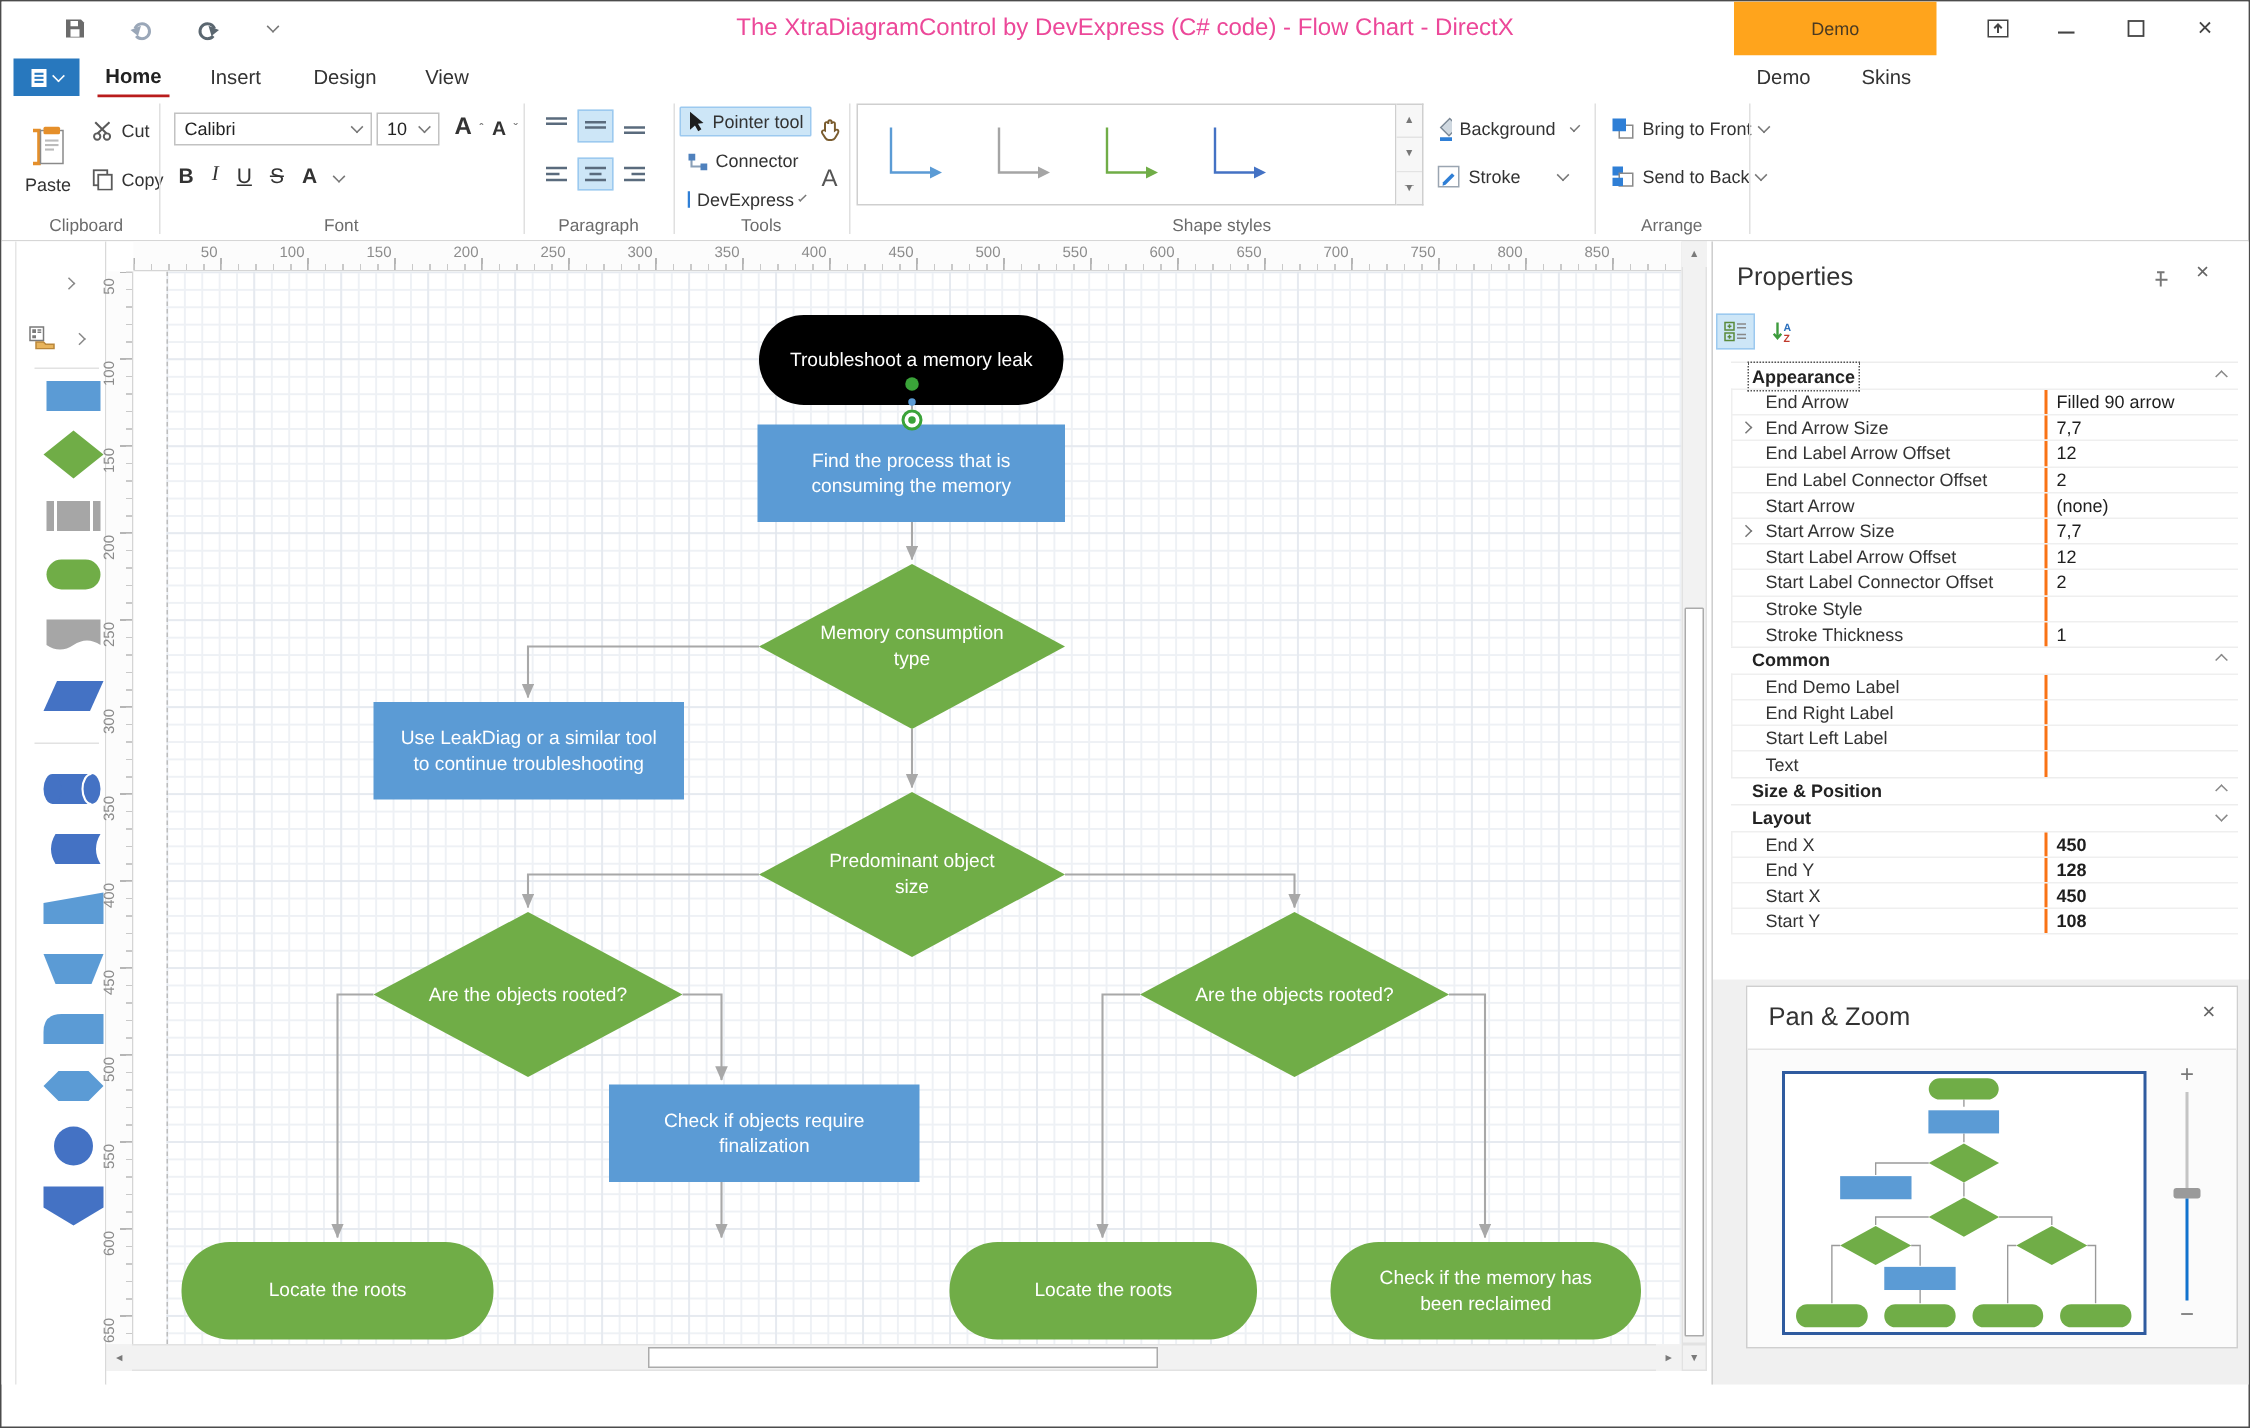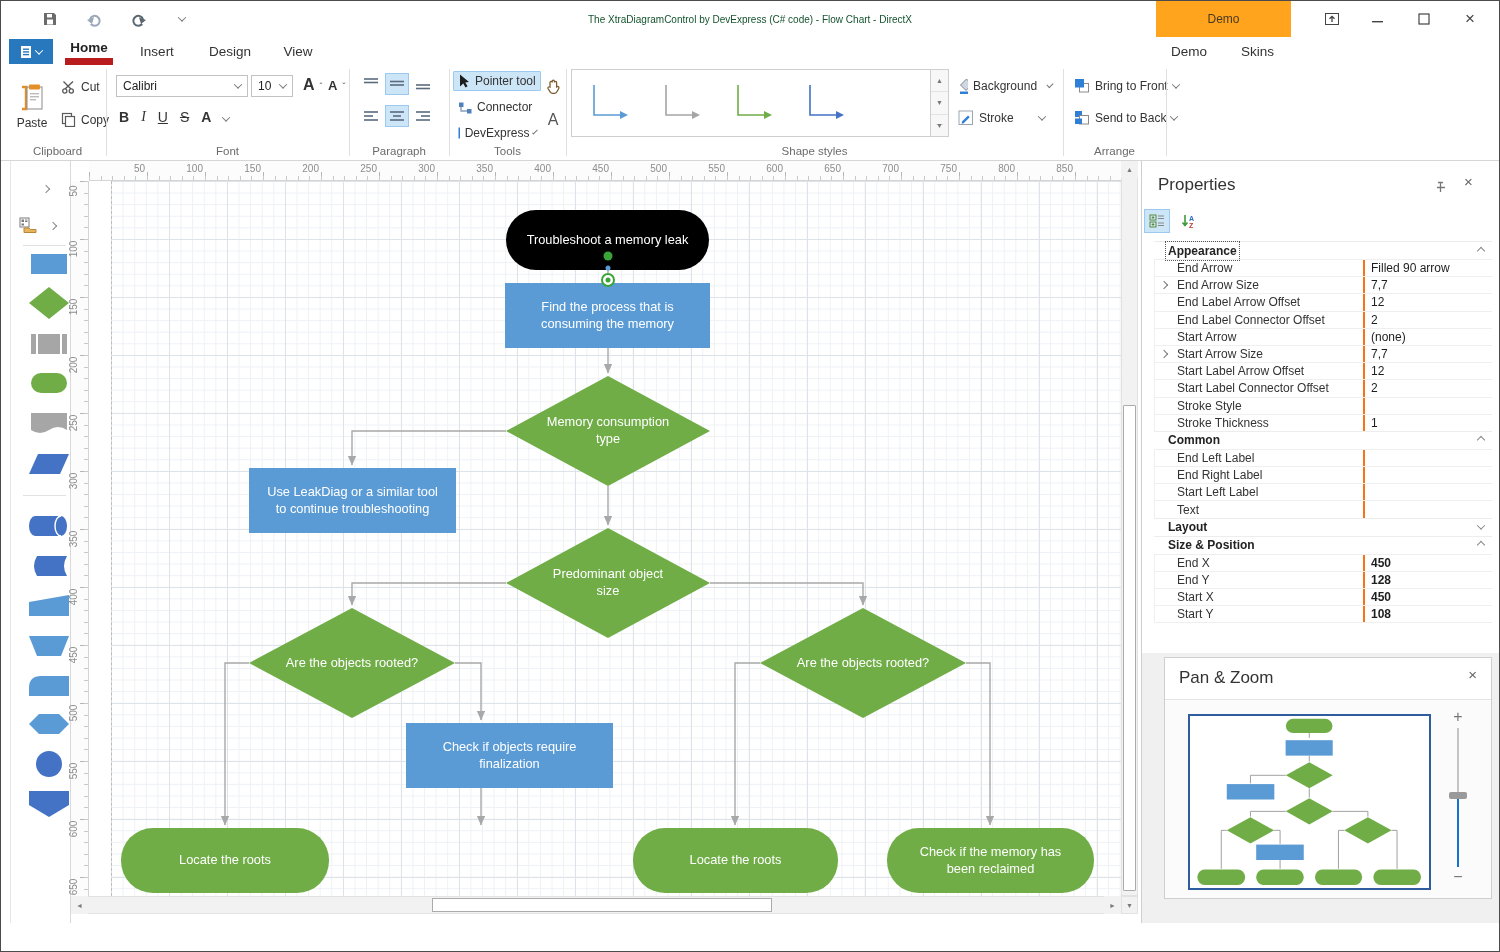--- a/index.html
+++ b/index.html
@@ -4,31 +4,31 @@
 <style>
   *{box-sizing:border-box;margin:0;padding:0}
   html,body{background:#e8e8e8}
   body{font-family:"Liberation Sans",sans-serif;-webkit-font-smoothing:antialiased}
   .window{position:relative;width:1500px;height:952px;background:#fff;border:1px solid #4b4b4b;overflow:hidden}
 
   
   .titlebar{position:absolute;left:0;top:0;width:100%;height:36px;background:#fff}
   .qat{position:absolute;left:38px;top:0;height:36px;display:flex;align-items:center;gap:22px}
   .qat .btn{width:22px;height:22px;display:flex;align-items:center;justify-content:center;cursor:pointer}
-  .win-title{position:absolute;left:0;right:0;top:0;height:36px;display:flex;align-items:center;justify-content:center;font-size:10px;color:#14532d;pointer-events:none}
+  .win-title{position:absolute;left:0;right:0;top:0;height:36px;display:flex;align-items:center;justify-content:center;font-size:16px;color:#ec4899;pointer-events:none}
   .demo-badge{position:absolute;left:1155px;top:0;width:135px;height:36px;background:#FFA41C;color:#4a3a22;font-size:12px;display:flex;align-items:center;justify-content:center;cursor:pointer}
   .winbtns{position:absolute;right:6px;top:0;height:36px;display:flex;align-items:center}
   .winbtn{width:46px;height:30px;display:flex;align-items:center;justify-content:center;color:#444;cursor:pointer}
   .winbtn.close{font-size:17px}
 
   
   .tabrow{position:absolute;left:0;top:36px;width:100%;height:28px;background:#fff}
   .appbtn{position:absolute;left:8px;top:2px;width:44px;height:25px;background:#2878BE;display:flex;align-items:center;justify-content:center;gap:4px;cursor:pointer}
   .rtab{position:absolute;top:0;height:28px;display:flex;align-items:center;justify-content:center;font-size:13.5px;color:#333;cursor:pointer}
-  .rtab.sel{color:#222;border-bottom:7px solid #b91c1c;font-weight:bold}
+  .rtab.sel{color:#222;border-bottom:2px solid #b91c1c;font-weight:bold}
   .rtab2{position:absolute;top:0;height:28px;display:flex;align-items:center;font-size:13.5px;color:#333;cursor:pointer}
 
   
   .ribbon{position:absolute;left:0;top:64px;width:100%;height:96px;background:#fff;border-bottom:1px solid #d6d6d6}
   .grp-label{position:absolute;bottom:3px;font-size:11.5px;color:#6b6b6b;text-align:center}
   .gsep{position:absolute;top:4px;bottom:4px;width:1px;background:#e0e0e0}
   .rbtn{position:absolute;display:flex;align-items:center;gap:5px;font-size:12px;color:#333;cursor:pointer;padding:2px 4px;border:1px solid transparent;border-radius:1px}
   .rbtn.sel{background:#CDE6F7;border-color:#9CC9EF}
   .combo{position:absolute;height:22px;border:1px solid #c2c2c2;background:#fff;display:flex;align-items:center;font-size:12px;color:#222;padding-left:6px;cursor:pointer}
   .combo .chev{margin-left:auto;margin-right:6px}
@@ -676,42 +676,42 @@
             </div>
             <div class="prop-row">
               <div class="name">Stroke Thickness</div>
               <div class="val">1</div>
             </div>
             <div class="prop-cat">
               <span class="lbl">Common</span>
               <span class="chev up"></span>
             </div>
             <div class="prop-row">
-              <div class="name">End Left Label</div>
+              <div class="name">End Demo Label</div>
               <div class="val"></div>
             </div>
             <div class="prop-row">
               <div class="name">End Right Label</div>
               <div class="val"></div>
             </div>
             <div class="prop-row">
               <div class="name">Start Left Label</div>
               <div class="val"></div>
             </div>
             <div class="prop-row">
               <div class="name">Text</div>
               <div class="val"></div>
+            </div>
+            <div class="prop-cat">
+              <span class="lbl">Size &amp; Position</span>
+              <span class="chev up"></span>
             </div>
             <div class="prop-cat">
               <span class="lbl">Layout</span>
               <span class="chev down"></span>
-            </div>
-            <div class="prop-cat">
-              <span class="lbl">Size &amp; Position</span>
-              <span class="chev up"></span>
             </div>
             <div class="prop-row">
               <div class="name">End X</div>
               <div class="val bold">450</div>
             </div>
             <div class="prop-row">
               <div class="name">End Y</div>
               <div class="val bold">128</div>
             </div>
             <div class="prop-row">

